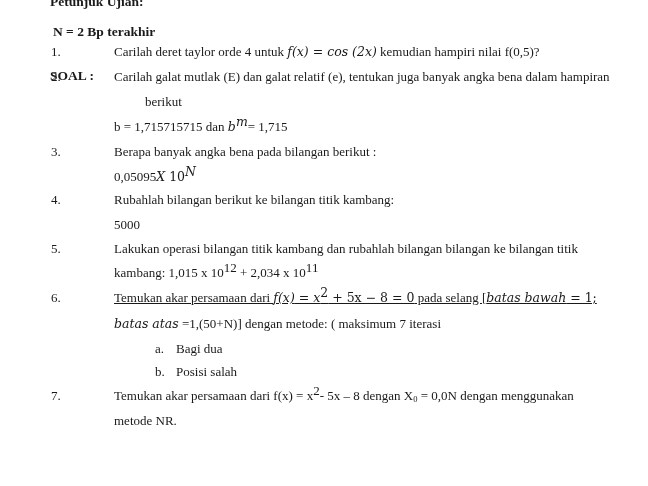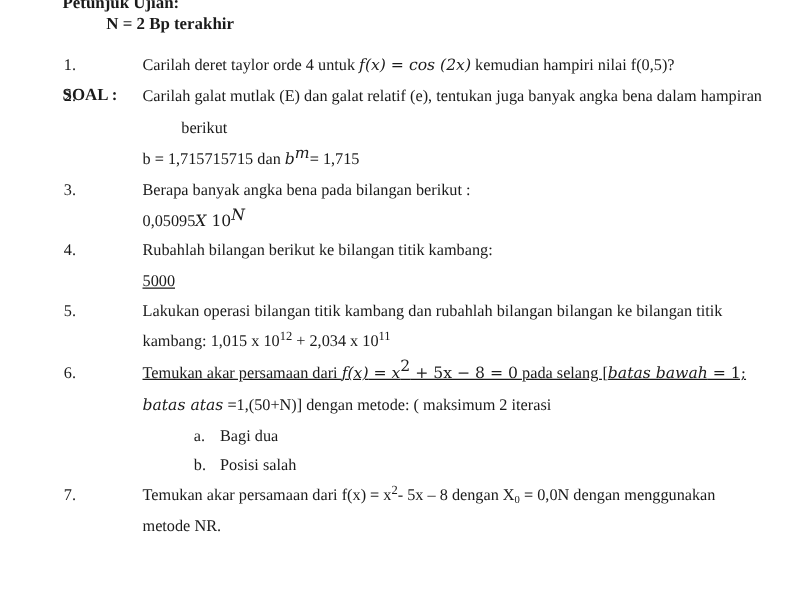--- a/index.html
+++ b/index.html
@@ -7,28 +7,28 @@
     width: 648px; height: 486px; overflow: hidden; position: relative;
     font-family: "Liberation Serif", "DejaVu Serif", serif;
     color: #1a1a1a; font-size: 13px;
   }
   .line { position: absolute; white-space: nowrap; line-height: 16px; }
   .bold { font-weight: bold; font-size: 13.5px; }
   .num { position: absolute; left: 51px; }
   .txt { position: absolute; left: 74px; margin-left: 40px; }
   .math { font-family: "DejaVu Serif", "Liberation Serif", serif; font-style: italic; font-size: 12.5px; }
   .mathup { font-family: "DejaVu Serif", "Liberation Serif", serif; font-size: 12.5px; }
-  sup { font-size: 10px; vertical-align: 5px; line-height: 0; }
+  sup { font-size: 13px; vertical-align: 5px; line-height: 0; }
   sub { font-size: 8.5px; vertical-align: -2px; line-height: 0; }
 </style>
 </head>
 <body>
 
 <div class="line bold" style="left:50px; top:-6px;">Petunjuk Ujian:</div>
-<div class="line bold" style="left:53px; top:11px;margin-left:32px;">N = 2 Bp terakhir</div>
+<div class="line bold" style="left:53px; top:24px;">N = 2 Bp terakhir</div>
 <div class="line bold" style="left:50px; top:28px;margin-top:40px;">SOAL :</div>
 
 <div>
   <div class="line num" style="top:44px;">1.</div>
   <div class="line txt" style="top:44px;">
     <span>Carilah deret taylor orde 4 untuk </span><span class="math">f(x)</span><span class="mathup"> = </span><span class="math">cos</span><span class="math"> (2x)</span><span> kemudian hampiri nilai f(0,5)?</span>
   </div>
 </div>
 
 <div>
@@ -44,38 +44,38 @@
   <div class="line num" style="top:144px;">3.</div>
   <div class="line txt" style="top:144px;">Berapa banyak angka bena pada bilangan berikut :</div>
   <div class="line txt" style="top:169px;text-align:right;">
     <span>0,05095</span><span class="math">X</span><span class="mathup"> 10</span><sup class="math">N</sup>
   </div>
 </div>
 
 <div>
   <div class="line num" style="top:192px;">4.</div>
   <div class="line txt" style="top:192px;">Rubahlah bilangan berikut ke bilangan titik kambang:</div>
-  <div class="line txt" style="top:217px;text-decoration:underline;">5000</div>
+  <div class="line txt" style="top:217px;">5000</div>
 </div>
 
 <div>
   <div class="line num" style="top:241px;">5.</div>
   <div class="line txt" style="top:241px;">Lakukan operasi bilangan titik kambang dan rubahlah bilangan bilangan ke bilangan titik</div>
   <div class="line txt" style="top:265px;">
     <span>kambang: 1,015 x 10</span><sup>12</sup><span> +  2,034 x 10</span><sup>11</sup>
   </div>
 </div>
 
 <div>
   <div class="line num" style="top:290px;">6.</div>
   <div class="line txt" style="top:290px;text-decoration:underline;">
     <span>Temukan akar persamaan dari </span><span class="math">f(x)</span><span class="math"> = x</span><sup class="mathup">2</sup><span class="mathup"> + 5x − 8 = 0</span><span> pada selang [</span><span class="math">batas bawah</span><span class="mathup"> = 1;</span>
   </div>
   <div class="line txt" style="top:316px;">
-    <span class="math">batas atas</span><span> =1,(50+N)] dengan metode: ( maksimum 2 iterasi</span>
+    <span class="math">batas atas</span><span> =1,(50+N)] dengan metode: ( maksimum 7 iterasi</span>
   </div>
   <div class="line" style="left:155px; top:341px;">
     <span>a.</span>
   </div>
   <div class="line" style="left:176px; top:341px;">Bagi dua</div>
   <div class="line" style="left:155px; top:364px;">
     <span>b.</span>
   </div>
   <div class="line" style="left:176px; top:364px;font-family:Liberation Serif, serif;">Posisi salah</div>
 </div>

